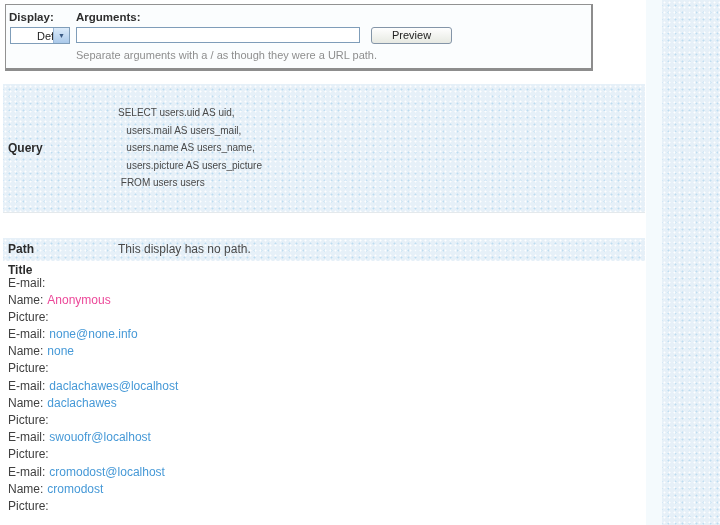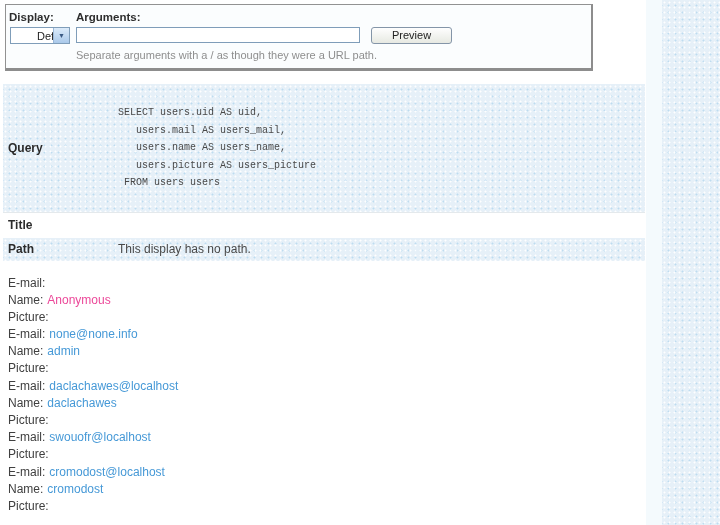--- a/index.html
+++ b/index.html
@@ -54,31 +54,31 @@
     background:linear-gradient(#fefefe,#e7e9e2);
     font-family:"Liberation Sans",sans-serif;font-size:11px;color:#222;
     padding:0 20px 1px;cursor:default;
   }
   .help{font-size:11px;color:#8e8e8e;margin-top:5px;}
 
   
   .info-table{margin:13px 0 0 3px;width:642px;}
   .info-row{display:flex;}
   .info-row.blue{}
-  .info-row.white{background:#ffffff;border-top:1px solid #e4e9ec;}
+  .info-row.white{background:#ffffff;border-top:1px solid #e4e9ec;flex-direction:column;}
   .info-th{
     flex:0 0 115px;width:115px;box-sizing:border-box;padding-left:5px;
     font-weight:bold;font-size:12px;color:#2b2b2b;
     display:flex;align-items:center;
   }
   .info-td{flex:1;font-size:12px;color:#494949;}
   .row-query{padding:6px 0;}
   .row-query pre{
     margin:14px 0;
-    font-family:Liberation Mono, monospace;
+    font-family:Liberation Sans, sans-serif;
     font-size:10px;line-height:17.5px;color:#494949;
   }
   .row-title{height:25px;}
   .row-path{height:23px;}
   .row-path .info-td{display:flex;align-items:center;}
 
   
   .results{margin:14px 0 0 8px;}
   .line{line-height:17.2px;height:17.2px;white-space:nowrap;color:#404040;}
   .lbl{margin-right:4px;}
@@ -137,21 +137,21 @@
   <div class="results">
 
     <div class="user">
       <div class="line"><span class="lbl">E-mail:</span><span class="plain"></span></div>
       <div class="line"><span class="lbl">Name:</span><span class="plain">Anonymous</span></div>
       <div class="line"><span class="lbl">Picture:</span></div>
     </div>
 
     <div class="user">
       <div class="line"><span class="lbl">E-mail:</span><a class="val">none@none.info</a></div>
-      <div class="line"><span class="lbl">Name:</span><a class="val">admin</a></div>
+      <div class="line"><span class="lbl">Name:</span><a class="val">none</a></div>
       <div class="line"><span class="lbl">Picture:</span></div>
     </div>
 
     <div class="user">
       <div class="line"><span class="lbl">E-mail:</span><a class="val">daclachawes@localhost</a></div>
       <div class="line"><span class="lbl">Name:</span><a class="val">daclachawes</a></div>
       <div class="line"><span class="lbl">Picture:</span></div>
     </div>
 
     <div class="user">

